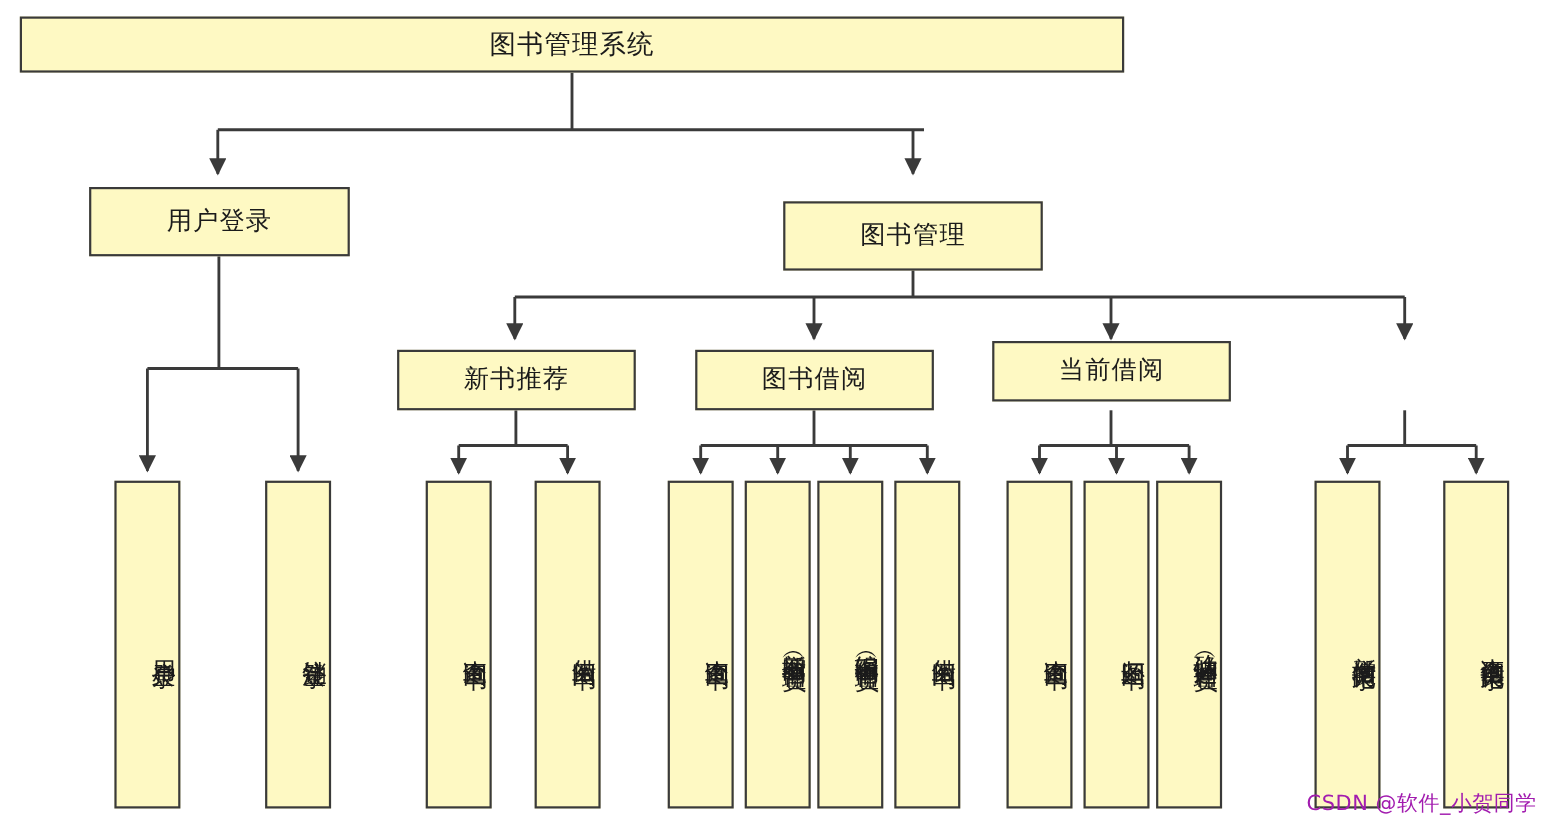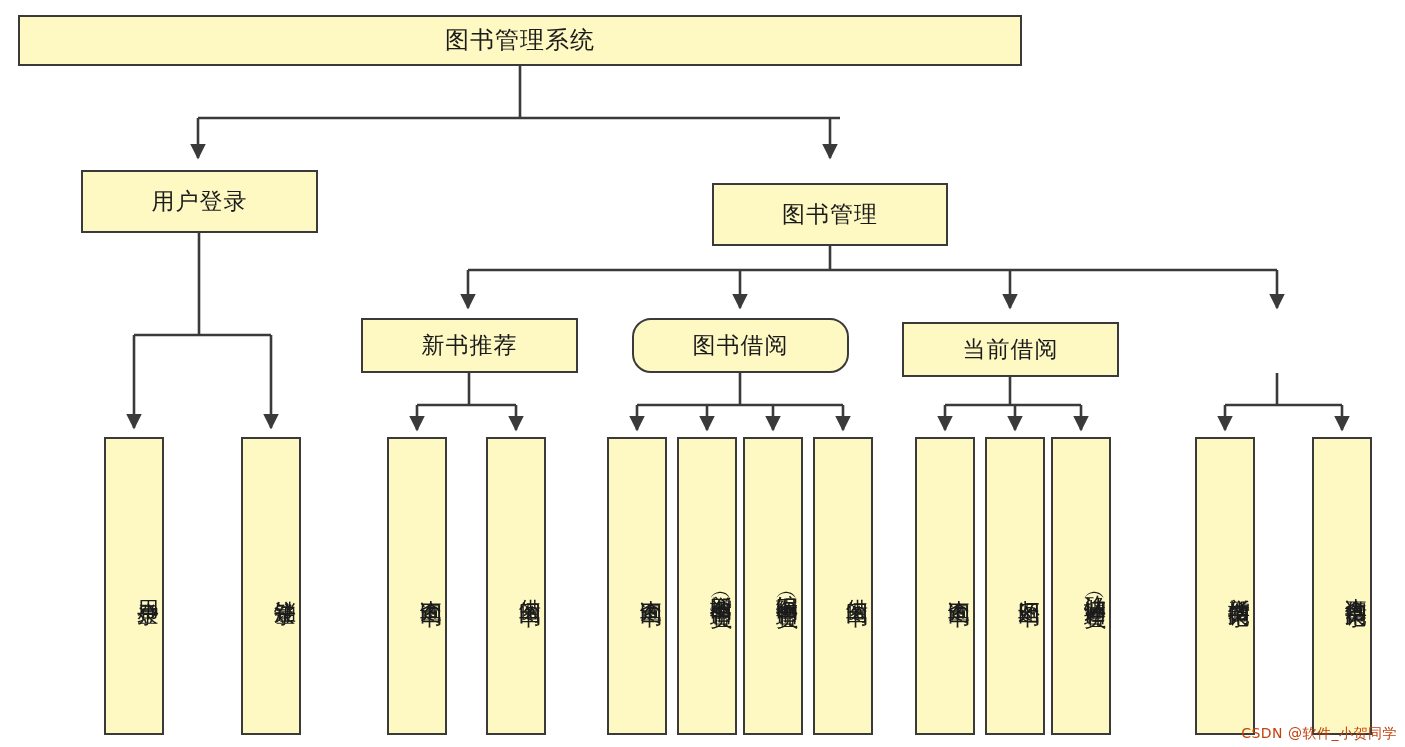--- a/index.html
+++ b/index.html
@@ -62,22 +62,22 @@
   }
   .lk {
     stroke: #3a3a3a;
     stroke-width: 2.6;
     fill: none;
   }
   .watermark {
     position: absolute;
     right: 8px;
     bottom: 4px;
-    font-size: 14px;
-    color: #c2410c;
+    font-size: 19px;
+    color: #a21caf;
     white-space: nowrap;
     letter-spacing: 0.5px;
     text-align: center;
   }
 </style>
 </head>
 <body>
 
 <div id="canvas">
 
@@ -136,24 +136,24 @@
   <div class="node horiz" style="left:81px; top:170px; width:237px; height:63px;">
     <span class="label">用户登录</span>
   </div>
   <div class="node horiz" style="left:712px; top:170px; width:236px; height:63px;margin-top:13px;">
     <span class="label">图书管理</span>
   </div>
 
   <div class="node horiz" style="left:361px; top:318px; width:217px; height:55px;">
     <span class="label">新书推荐</span>
   </div>
-  <div class="node horiz" style="left:632px; top:318px; width:217px; height:55px;border-radius:19px;">
+  <div class="node horiz" style="left:632px; top:318px; width:217px; height:55px;">
     <span class="label">图书借阅</span>
   </div>
-  <div class="node horiz" style="left:902px; top:322px; width:217px; height:55px;">
+  <div class="node horiz" style="left:902px; top:310px; width:217px; height:55px;">
     <span class="label">当前借阅</span>
   </div>
 
   <div class="node vert" style="left:104px; top:437px; width:60px; height:298px;">
     <span class="label">用户登录</span>
   </div>
   <div class="node vert" style="left:241px; top:437px; width:60px; height:298px;">
     <span class="label">注销登录</span>
   </div>
 

